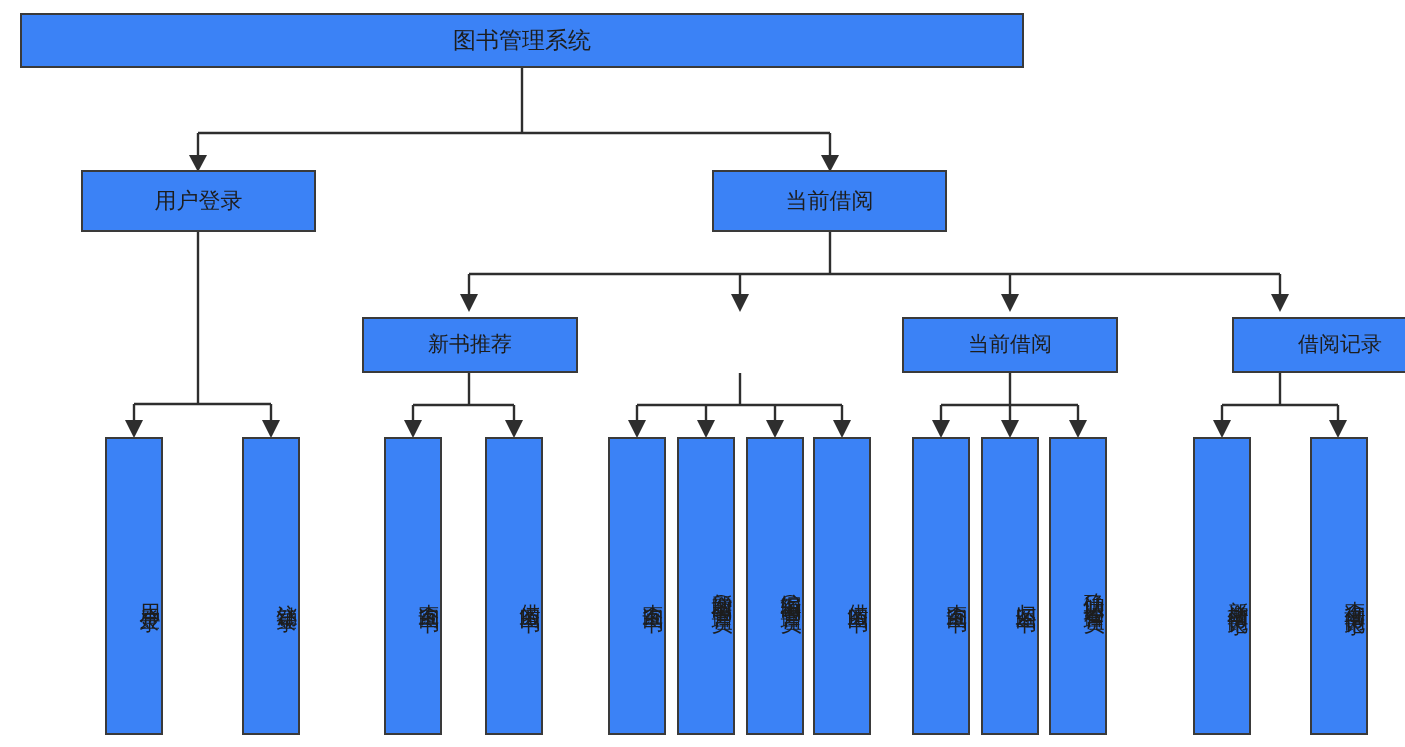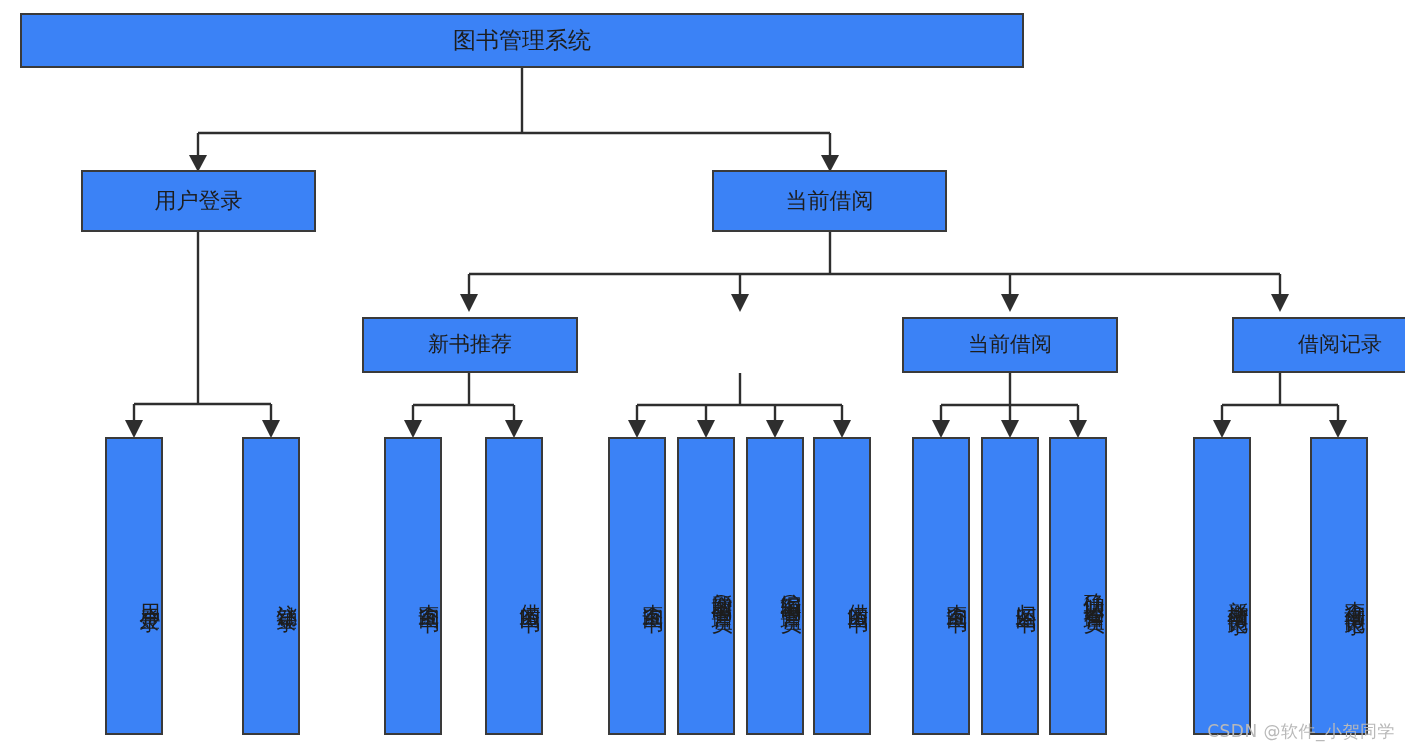--- a/index.html
+++ b/index.html
@@ -207,14 +207,13 @@
     <span>确认归还（管理员）</span>
   </div>
 
   <div class="node leaf" style="left:1193px; top:437px; width:58px; height:298px;">
     <span>新增借阅记录</span>
   </div>
   <div class="node leaf" style="left:1310px; top:437px; width:58px; height:298px;">
     <span>查询借阅记录</span>
   </div>
 
-  <div class="watermark">CSDN @软件_小贺同学</div>
 </div>
 
 </body></html>

